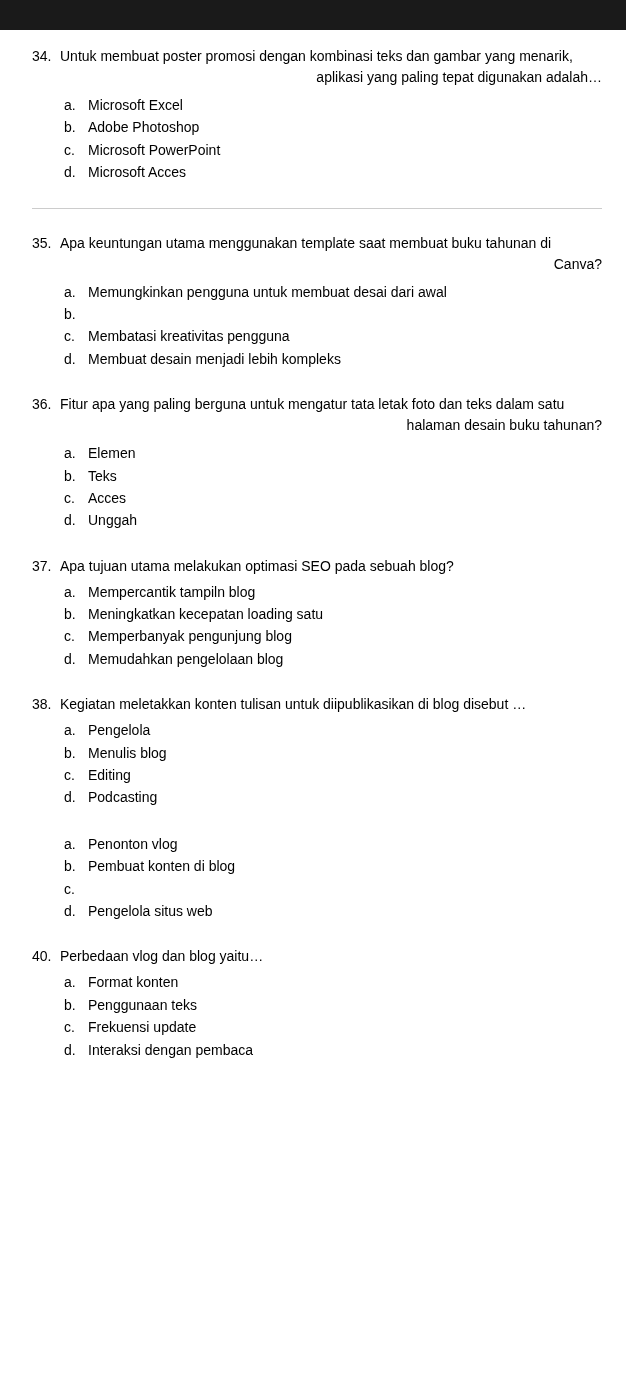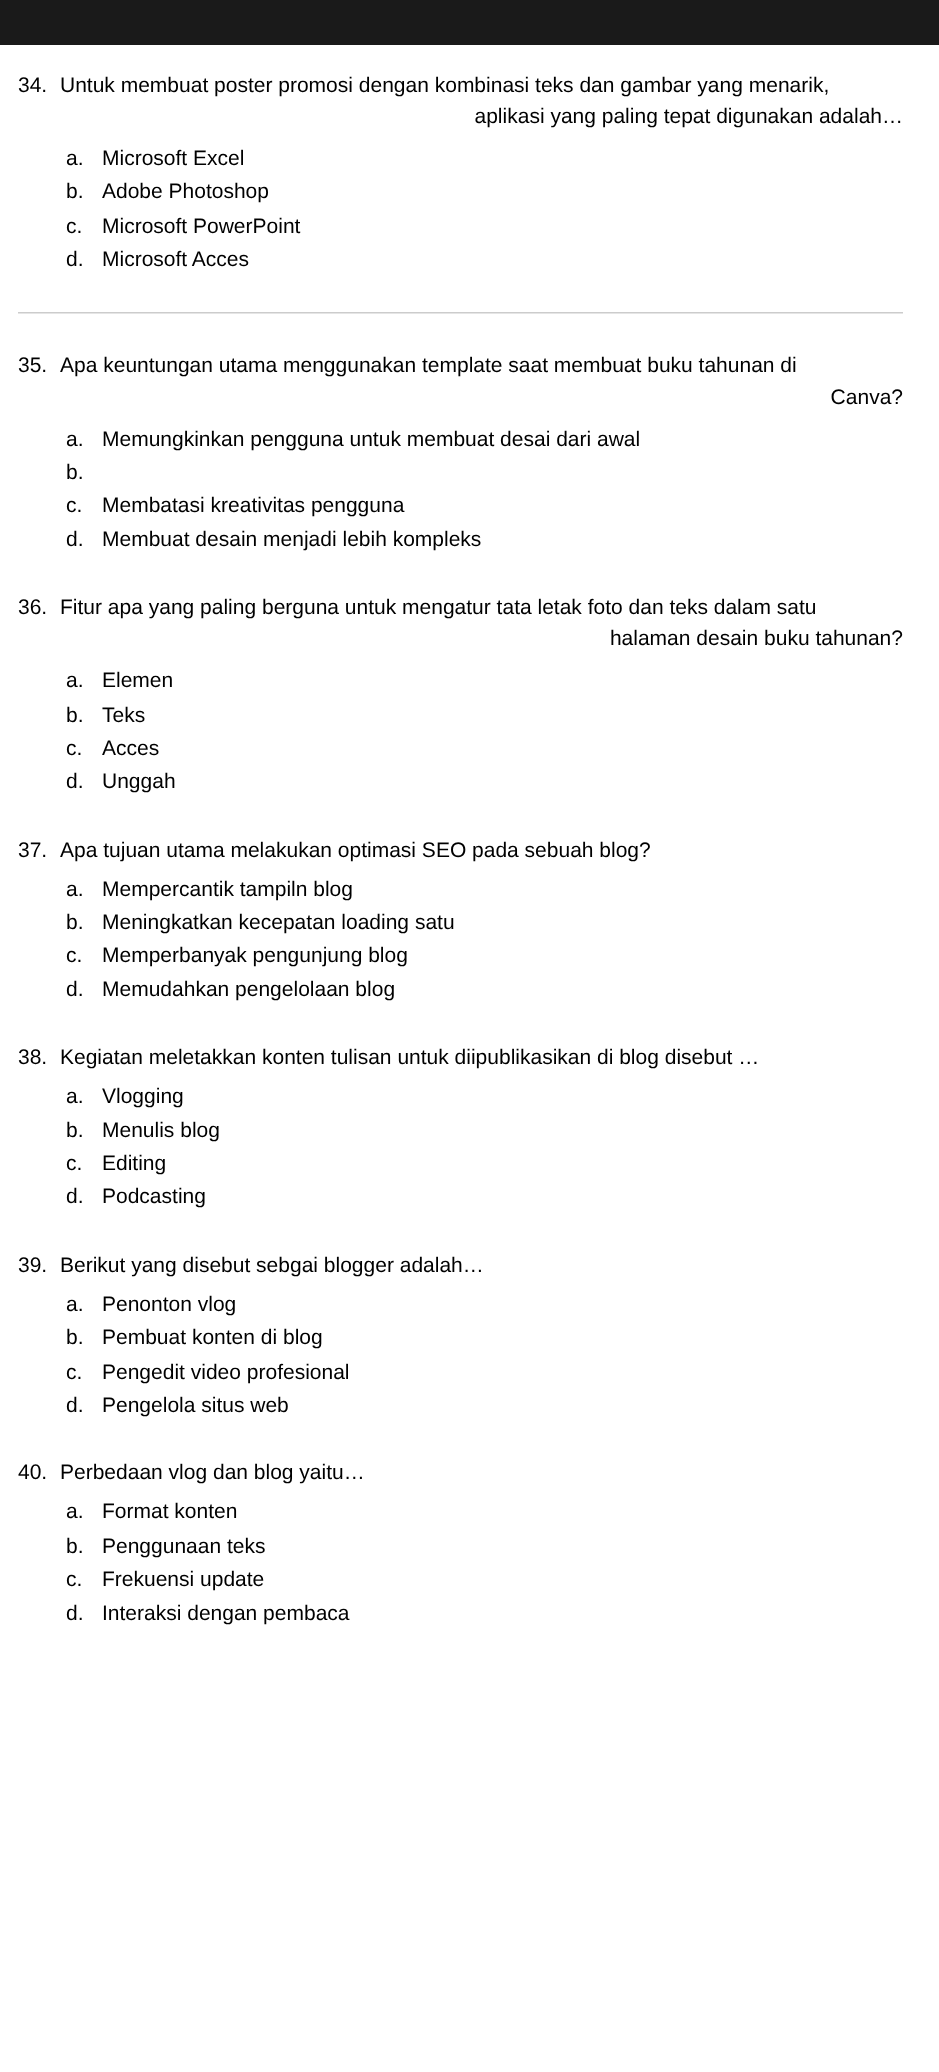--- a/index.html
+++ b/index.html
@@ -17,21 +17,21 @@
       min-height: 1381px;
     }
 
     .top-bar {
       background: #1a1a1a;
       height: 30px;
       width: 100%;
     }
 
     .content {
-      padding: 16px 24px 24px 12px;
+      padding: 16px 24px 24px 32px;
     }
 
     .question-block {
       margin-bottom: 24px;
     }
 
     .question-number-line {
       display: flex;
       gap: 4px;
       line-height: 1.5;
@@ -190,54 +190,49 @@
   </div>
 
   <div class="question-block">
     <div class="question-number-line">
       <span class="question-num">38.</span>
       <span class="question-body">Kegiatan meletakkan konten tulisan untuk diipublikasikan di blog disebut …</span>
     </div>
     <div class="options">
       <div class="option">
         <span class="option-letter">a.</span>
-        <span class="option-text">Vlogging</span>
+        <span class="option-text">Pengelola</span>
       </div>
       <div class="option">
         <span class="option-letter">b.</span>
         <span class="option-text">Menulis blog</span>
       </div>
       <div class="option">
         <span class="option-letter">c.</span>
         <span class="option-text">Editing</span>
       </div>
       <div class="option">
         <span class="option-letter">d.</span>
         <span class="option-text">Podcasting</span>
       </div>
     </div>
   </div>
 
   <div class="question-block">
-    <div class="question-number-line">
-      <span class="question-num">39.</span>
-      <span class="question-body">Berikut yang disebut sebgai blogger adalah…</span>
-    </div>
     <div class="options">
       <div class="option">
         <span class="option-letter">a.</span>
         <span class="option-text">Penonton vlog</span>
       </div>
       <div class="option">
         <span class="option-letter">b.</span>
         <span class="option-text">Pembuat konten di blog</span>
       </div>
       <div class="option">
         <span class="option-letter">c.</span>
-        <span class="option-text">Pengedit video profesional</span>
       </div>
       <div class="option">
         <span class="option-letter">d.</span>
         <span class="option-text">Pengelola situs web</span>
       </div>
     </div>
   </div>
 
   <div class="question-block">
     <div class="question-number-line">

